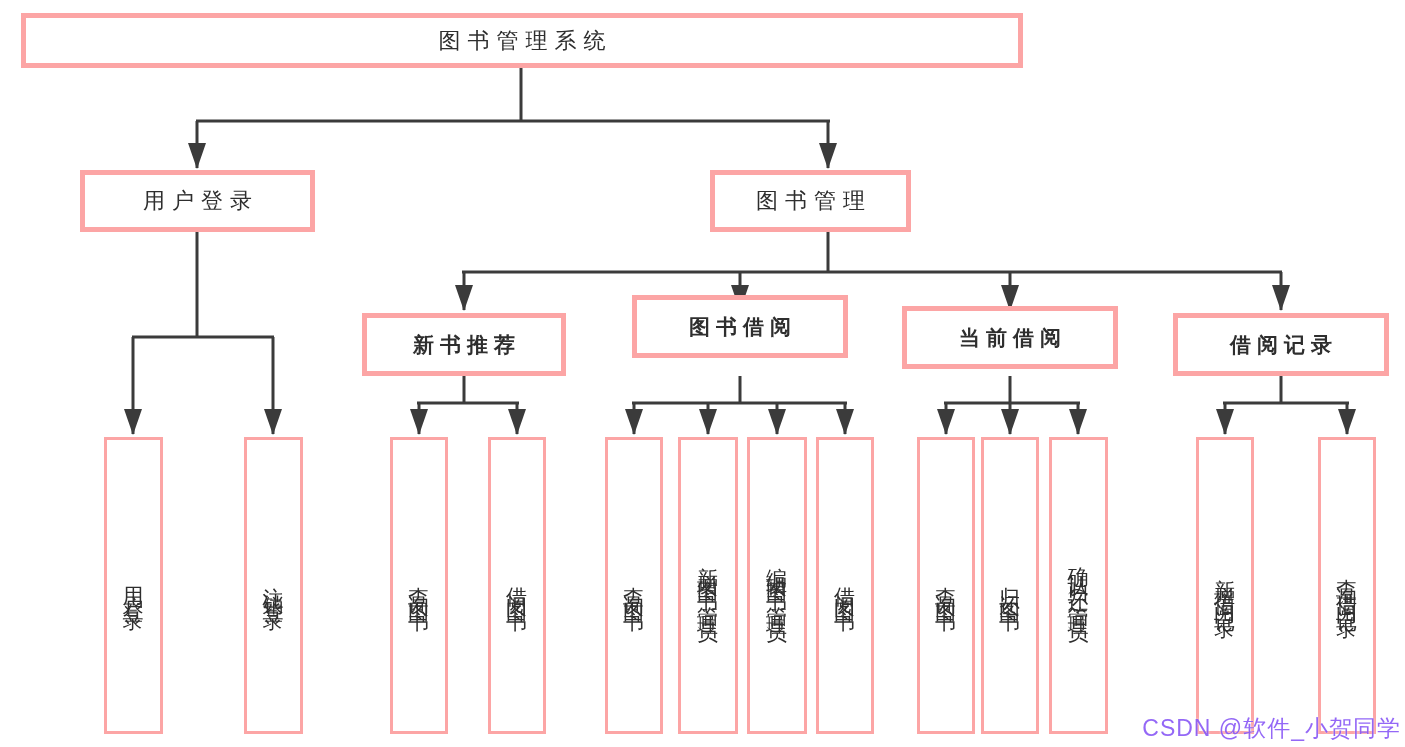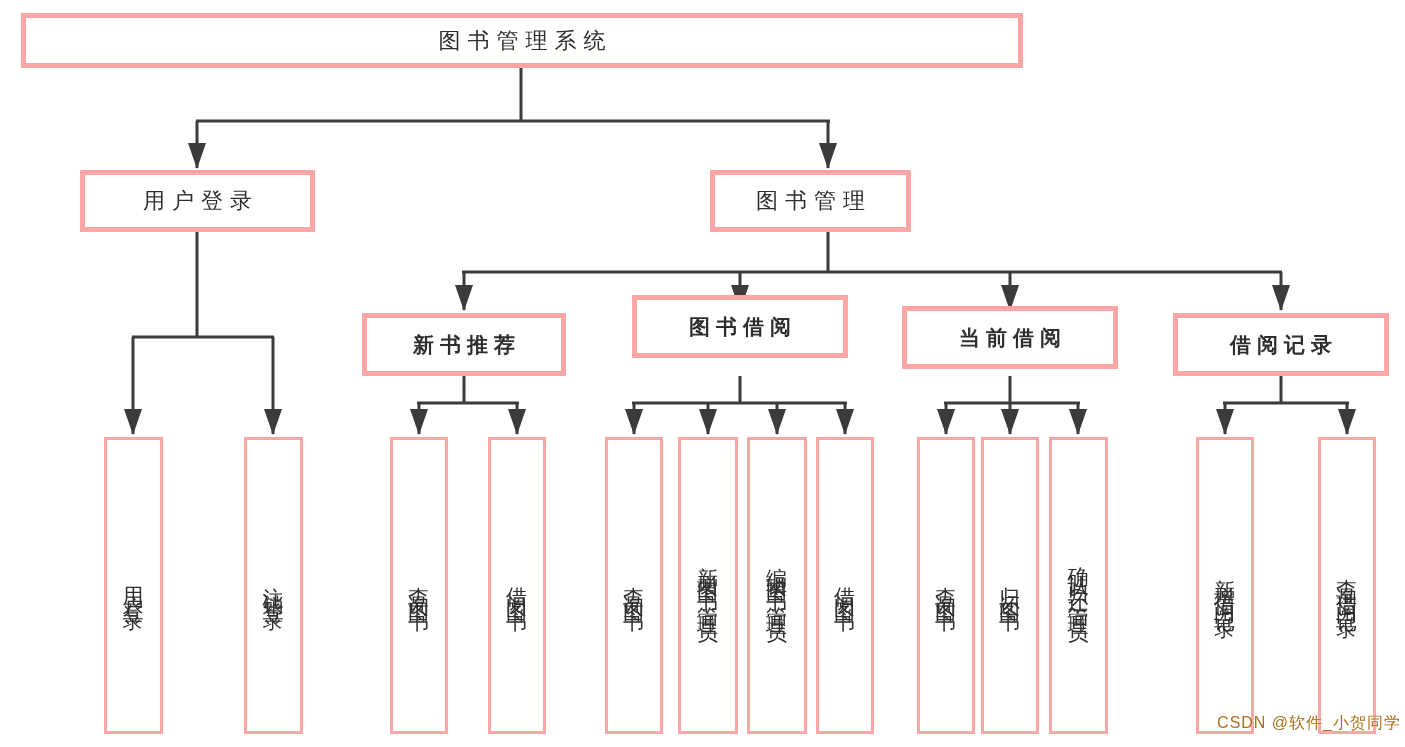--- a/index.html
+++ b/index.html
@@ -50,22 +50,22 @@
     font-size: 21px;
     line-height: 1.1;
     letter-spacing: 8px;
     color: #2e2e2e;
     white-space: nowrap;
   }
   .watermark {
     position: absolute;
     right: 4px;
     top: 713px;
-    font-size: 16px;
-    color: #a16207;
+    font-size: 23px;
+    color: #8b5cf6;
     opacity: 0.92;
     letter-spacing: 1px;
     z-index: 20;
     text-shadow: 0 0 2px rgba(255,255,255,0.9);
     white-space: nowrap;
   }
 </style>
 </head>
 <body>
 

